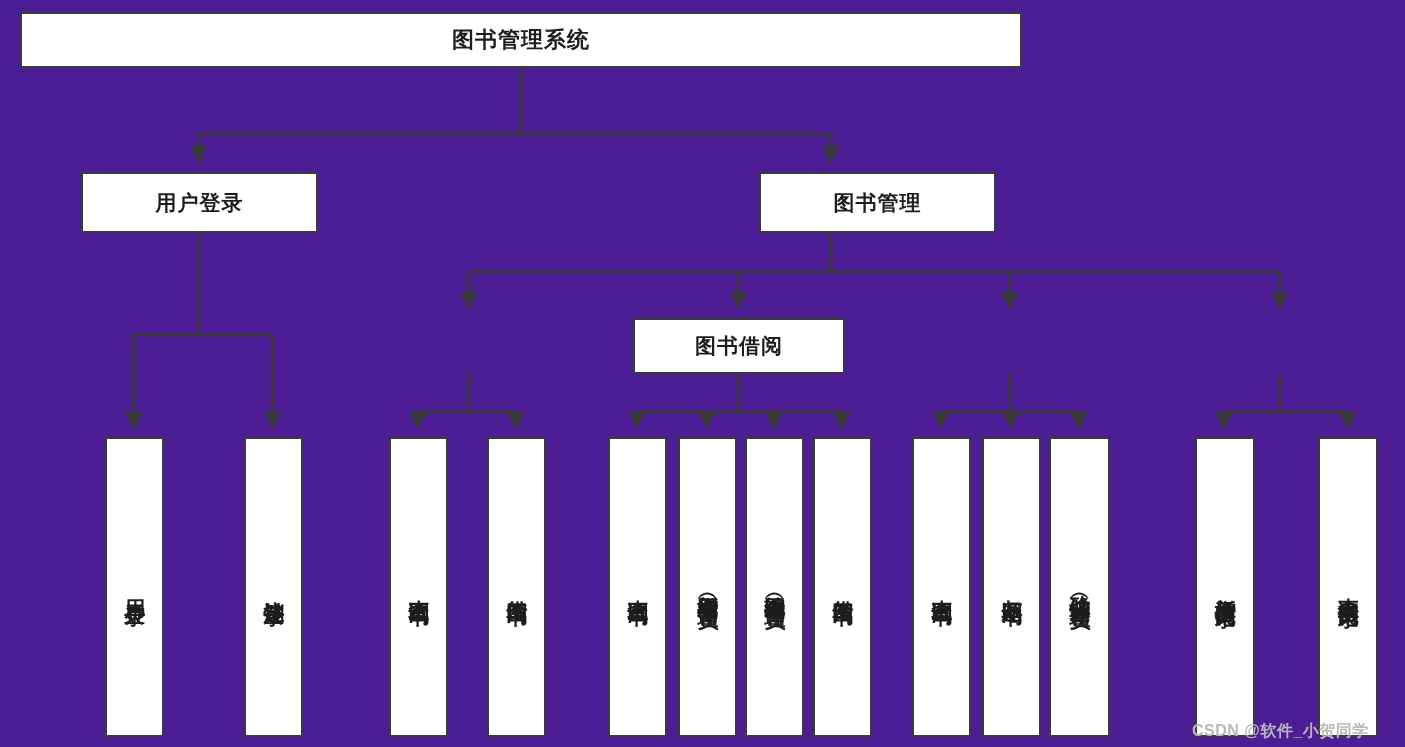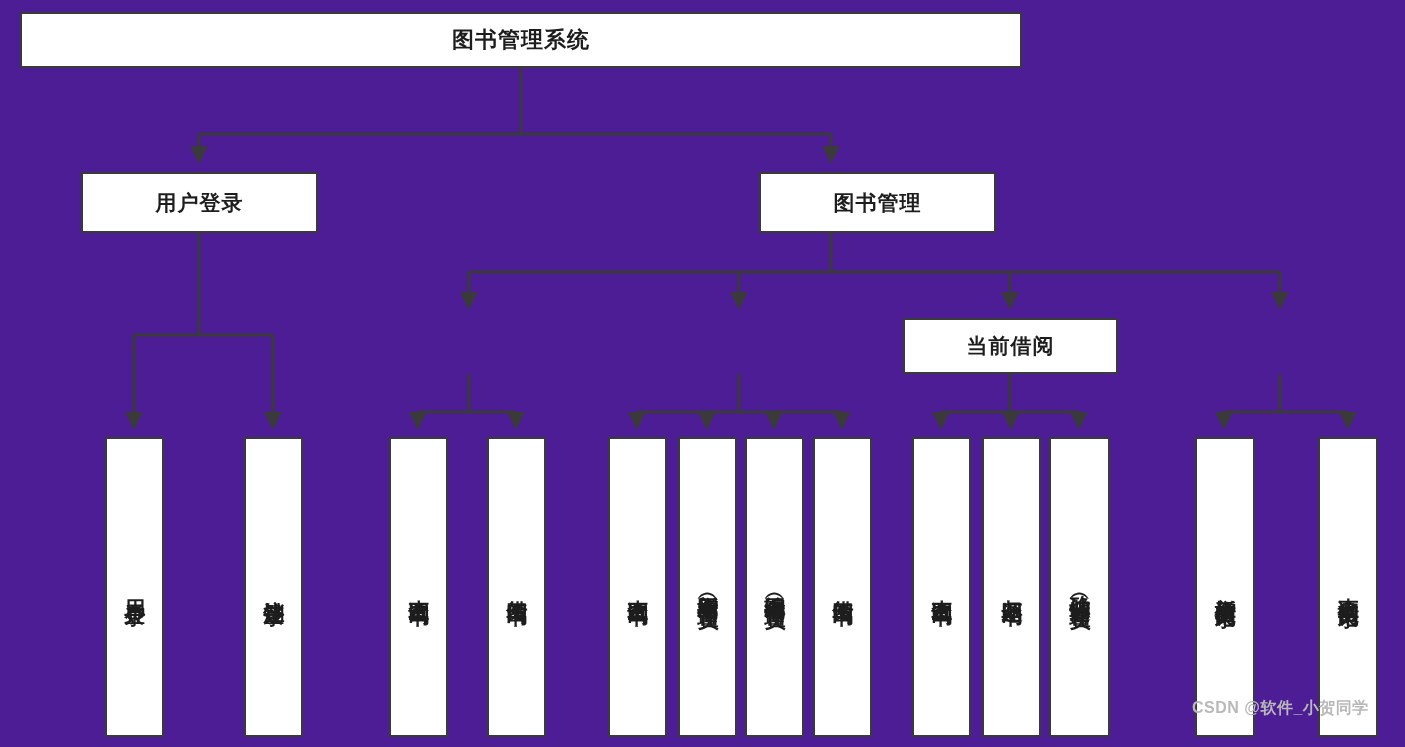--- a/index.html
+++ b/index.html
@@ -129,22 +129,22 @@
     <span>图书管理系统</span>
   </div>
 
   <div class="node node-h" style="left:81px; top:172px; width:237px; height:61px;">
     <span>用户登录</span>
   </div>
   <div class="node node-h" style="left:728px; top:172px; width:237px; height:61px;margin-left:31px;">
     <span>图书管理</span>
   </div>
 
-  <div class="node node-h" style="left:903px; top:318px; width:215px; height:56px;">
-    <span>当前借阅</span>
+  <div class="node node-h" style="left:633px; top:318px; width:212px; height:56px;">
+    <span>图书借阅</span>
   </div>
 
   <div class="node node-v" style="left:105px; top:437px; width:59px; height:300px;">
     <span class="vtext">用户登录</span>
   </div>
   <div class="node node-v" style="left:244px; top:437px; width:59px; height:300px;">
     <span class="vtext">注销登录</span>
   </div>
   <div class="node node-v" style="left:389px; top:437px; width:59px; height:300px;">
     <span class="vtext">查询图书</span>
@@ -173,15 +173,15 @@
   <div class="node node-v" style="left:1049px; top:437px; width:61px; height:300px;">
     <span class="vtext">确认归还（管理员）</span>
   </div>
   <div class="node node-v" style="left:1195px; top:437px; width:60px; height:300px;">
     <span class="vtext">新增借阅记录</span>
   </div>
   <div class="node node-v" style="left:1318px; top:437px; width:60px; height:300px;">
     <span class="vtext">查询借阅记录</span>
   </div>
 
-  <div class="watermark" style="left:1192px; top:698px;">CSDN @软件_小贺同学</div>
+  <div class="watermark" style="left:1192px; top:721px;">CSDN @软件_小贺同学</div>
 
 </div>
 
 </body></html>

